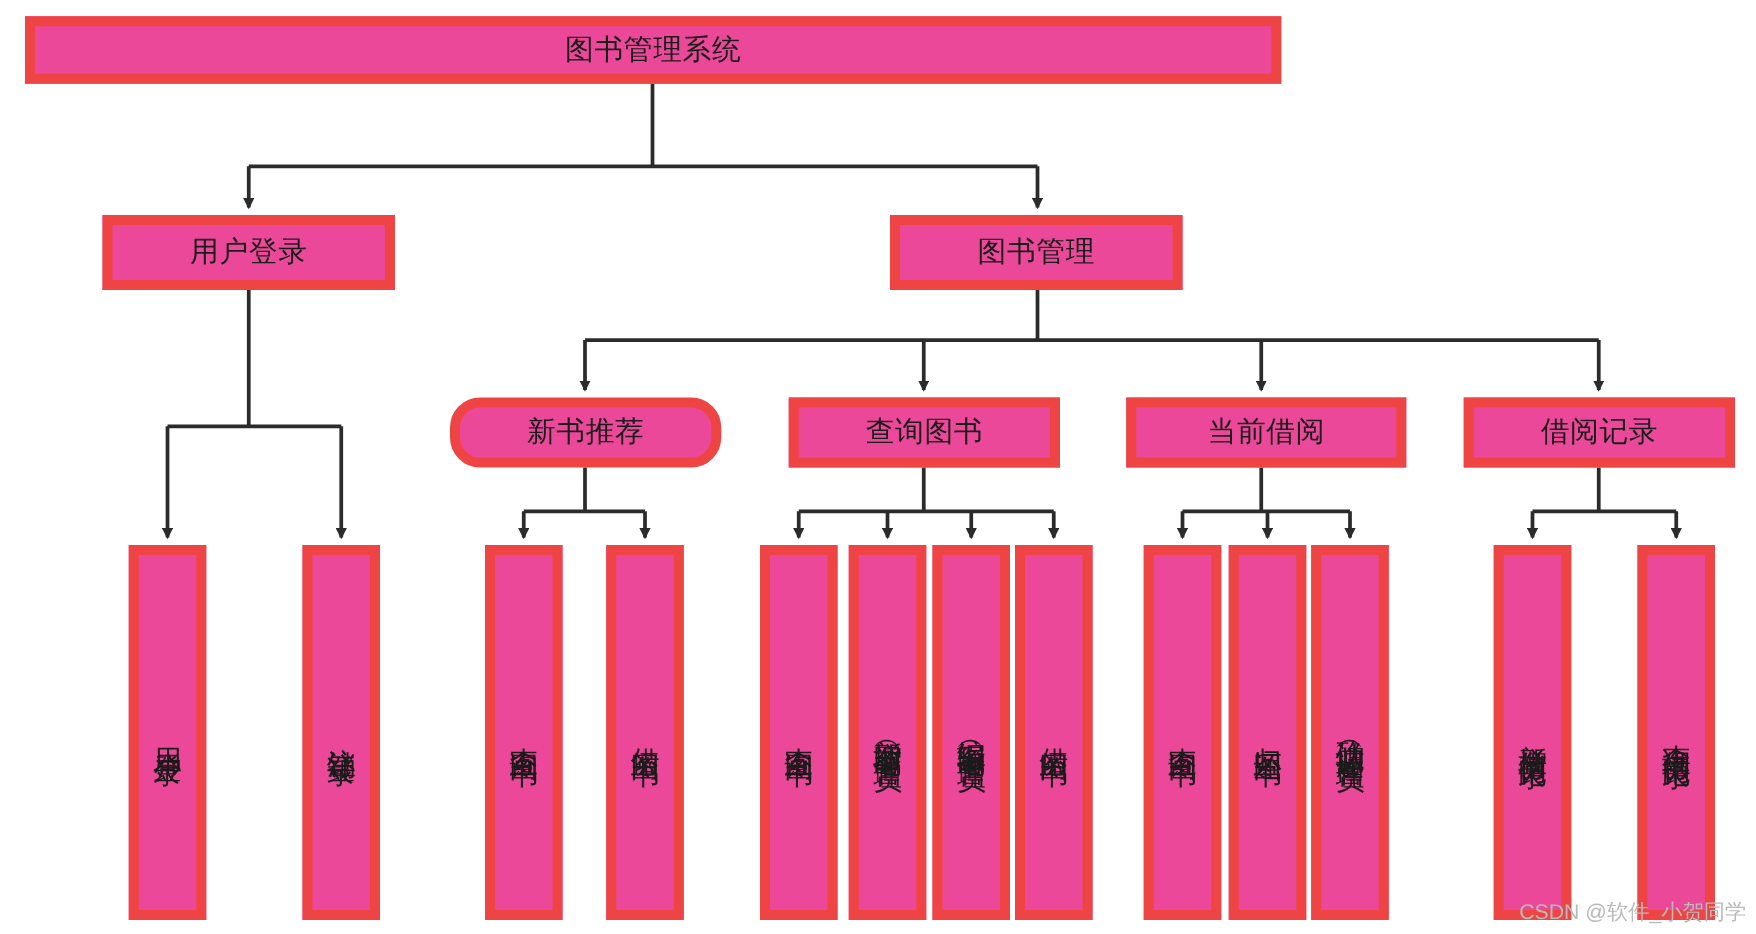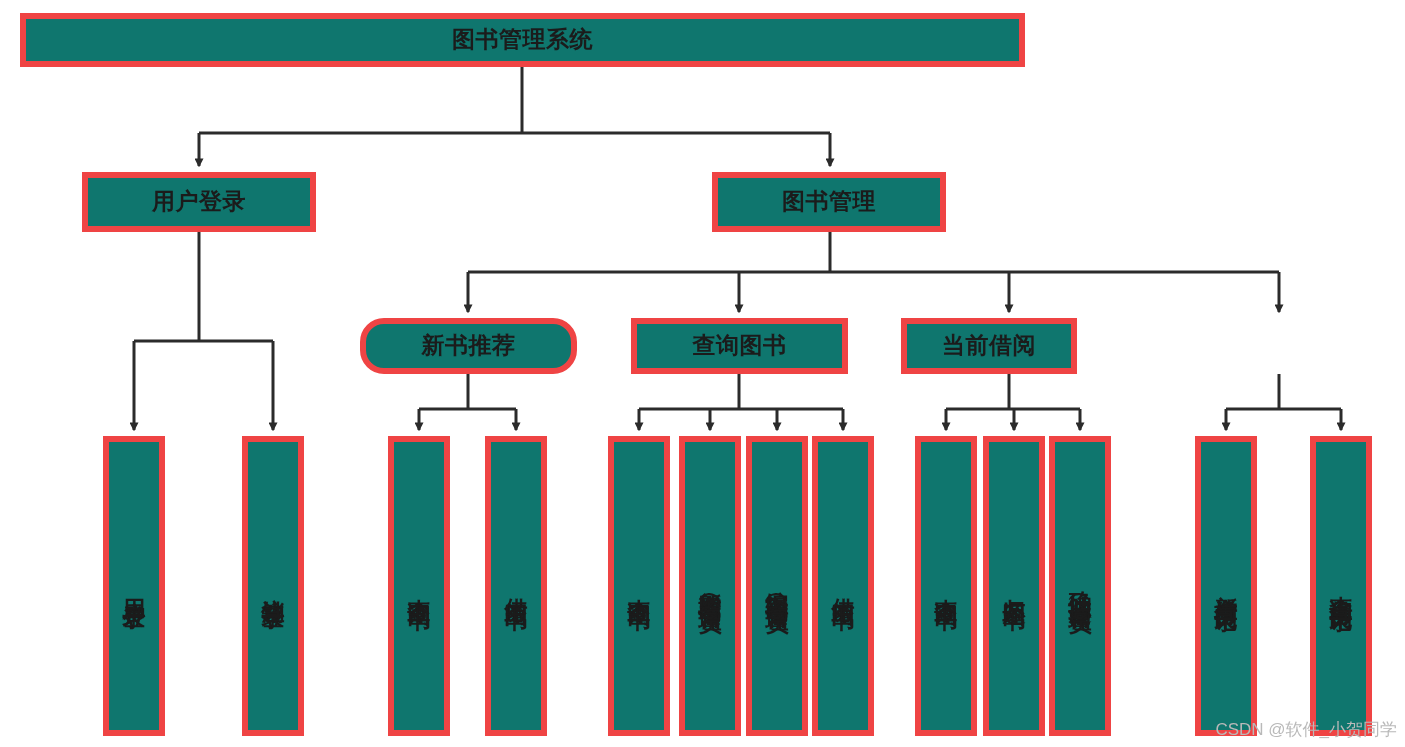--- a/index.html
+++ b/index.html
@@ -22,27 +22,26 @@
   svg.wires {
     position: absolute;
     left: 0;
     top: 0;
     width: 1405px;
     height: 747px;
   }
   .node {
     position: absolute;
     box-sizing: border-box;
-    background: #0f766e;
-    border: 6px solid #ef4444;
+    background: #ec4899;
+    border: 8px solid #ef4444;
     display: flex;
     align-items: center;
     justify-content: center;
     z-index: 2;
-    font-weight: bold;
   }
   .node .node-label {
     color: #1b1b1b;
     line-height: 1.18;
     text-align: center;
     white-space: pre;
   }
   .node.horizontal .node-label {
     font-size: 23px;
     letter-spacing: 0.5px;
@@ -135,22 +134,25 @@
   <div class="node horizontal" style="left: 712px; top: 172px; width: 234px; height: 60px;">
     <span class="node-label">图书管理</span>
   </div>
 
   <div class="node horizontal" style="left: 360px; top: 318px; width: 217px; height: 56px; border-radius: 24px;">
     <span class="node-label">新书推荐</span>
   </div>
   <div class="node horizontal" style="left: 631px; top: 318px; width: 217px; height: 56px;">
     <span class="node-label">查询图书</span>
   </div>
-  <div class="node horizontal" style="left: 901px; top: 318px; width: 176px; height: 56px;">
+  <div class="node horizontal" style="left: 901px; top: 318px; width: 224px; height: 56px;">
     <span class="node-label">当前借阅</span>
+  </div>
+  <div class="node horizontal" style="left: 1171px; top: 318px; width: 217px; height: 56px;">
+    <span class="node-label">借阅记录</span>
   </div>
 
   <div class="node vertical" style="left: 103px; top: 436px; width: 62px; height: 300px;">
     <span class="node-label">用户登录</span>
   </div>
   <div class="node vertical" style="left: 242px; top: 436px; width: 62px; height: 300px;">
     <span class="node-label">注销登录</span>
   </div>
   <div class="node vertical" style="left: 388px; top: 436px; width: 62px; height: 300px;">
     <span class="node-label">查询图书</span>

